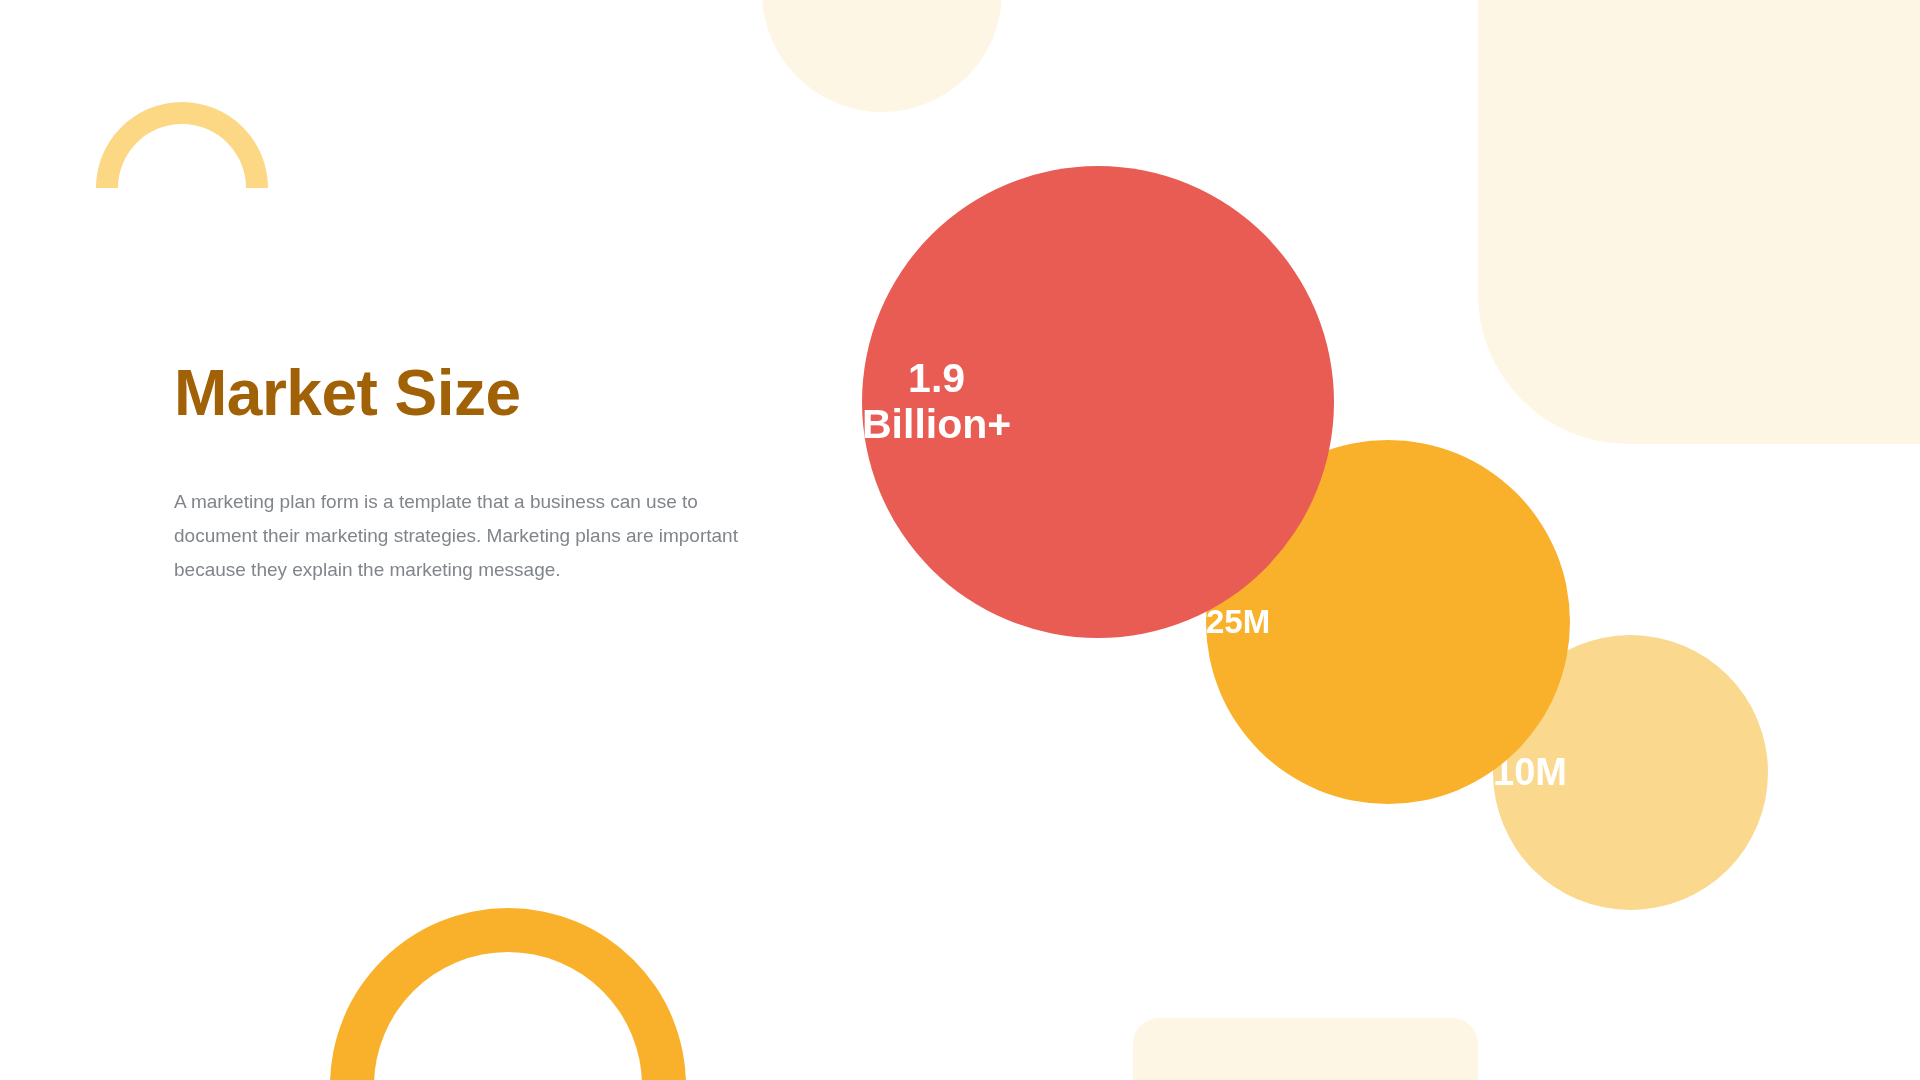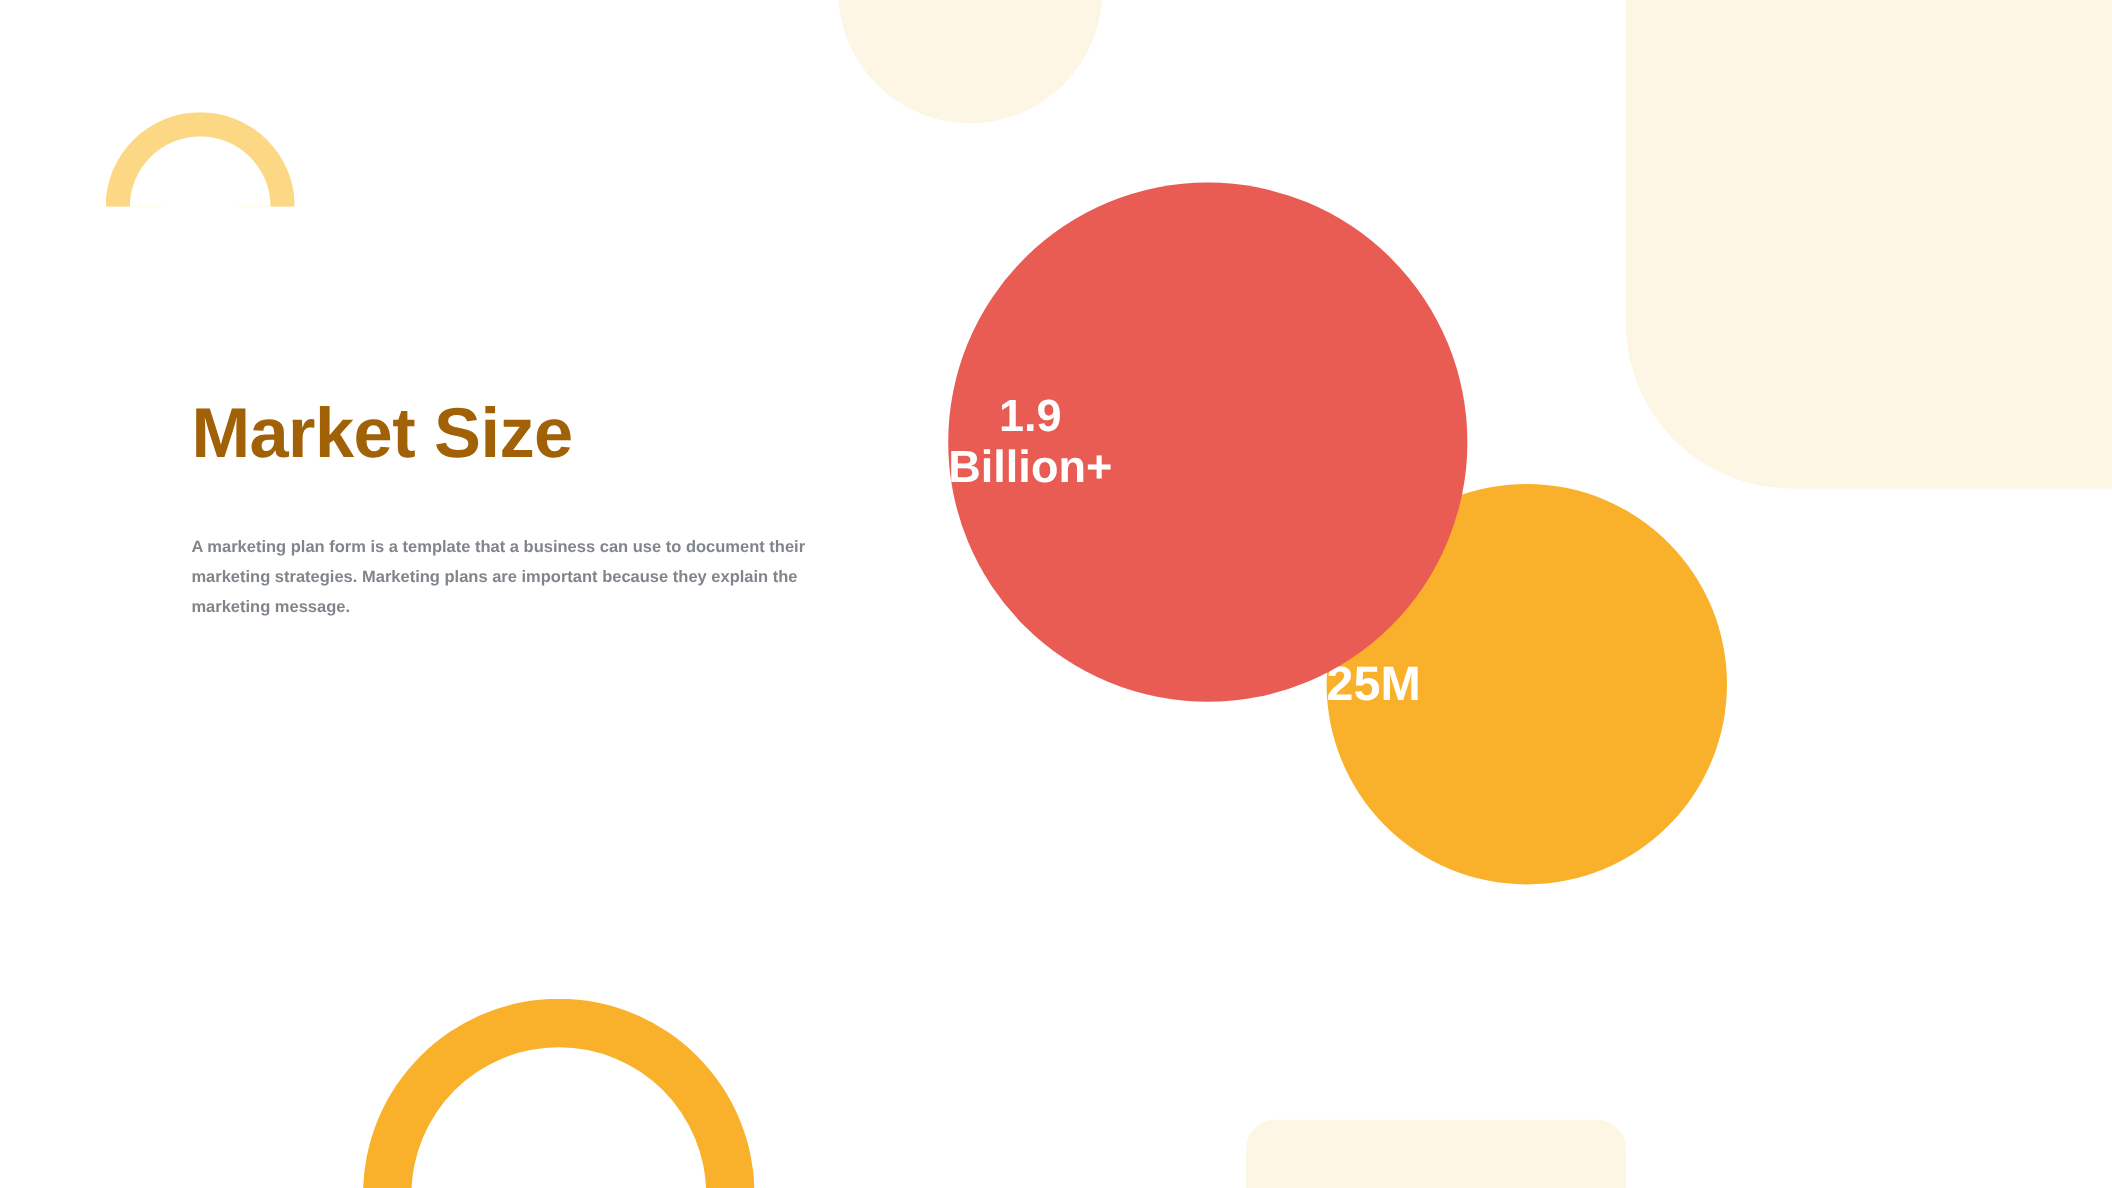--- a/index.html
+++ b/index.html
@@ -85,24 +85,24 @@
   #page-title {
     margin: 0;
     font-size: 64px;
     font-weight: 700;
     letter-spacing: -0.5px;
     color: #a16207;
     line-height: 1.05;
   }
   #body-paragraph {
     margin: 58px 0 0 0;
-    font-size: 15px;
+    font-size: 19px;
     line-height: 1.78;
     color: #80858C;
-    font-weight: 700;
+    font-weight: 400;
     max-width: 600px;
   }
 
   
   .stat-bubble {
     position: absolute;
     border-radius: 50%;
     display: flex;
     align-items: center;
     justify-content: flex-start;
@@ -127,21 +127,21 @@
   #bubble-primary .stat-value { font-size: 41px; }
 
   #bubble-secondary {
     left: 1206px;
     top: 440px;
     width: 364px;
     height: 364px;
     background: #F9B12B;
     z-index: 2;
   }
-  #bubble-secondary .stat-value { font-size: 44px; }
+  #bubble-secondary .stat-value { font-size: 33px; }
 
   #bubble-tertiary {
     left: 1493px;
     top: 635px;
     width: 275px;
     height: 275px;
     background: #FAD88E;
     z-index: 1;
   }
   #bubble-tertiary .stat-value { font-size: 38px; }
@@ -164,14 +164,17 @@
 
   <div class="stat-bubble" id="bubble-primary">
     <span class="stat-value">1.9
 Billion+</span>
   </div>
 
   <div class="stat-bubble" id="bubble-secondary">
     <span class="stat-value">25M</span>
   </div>
 
+  <div class="stat-bubble" id="bubble-tertiary">
+    <span class="stat-value">10M</span>
+  </div>
 
 </div>
 
 </body></html>

